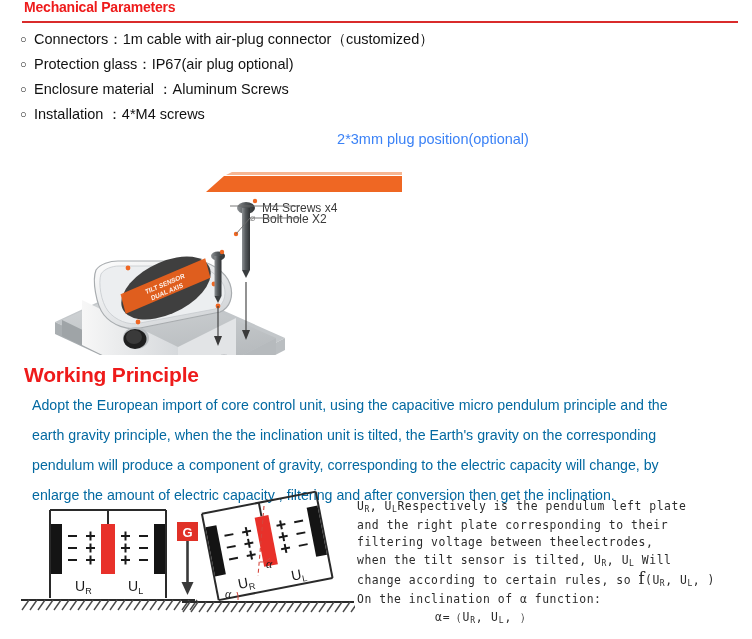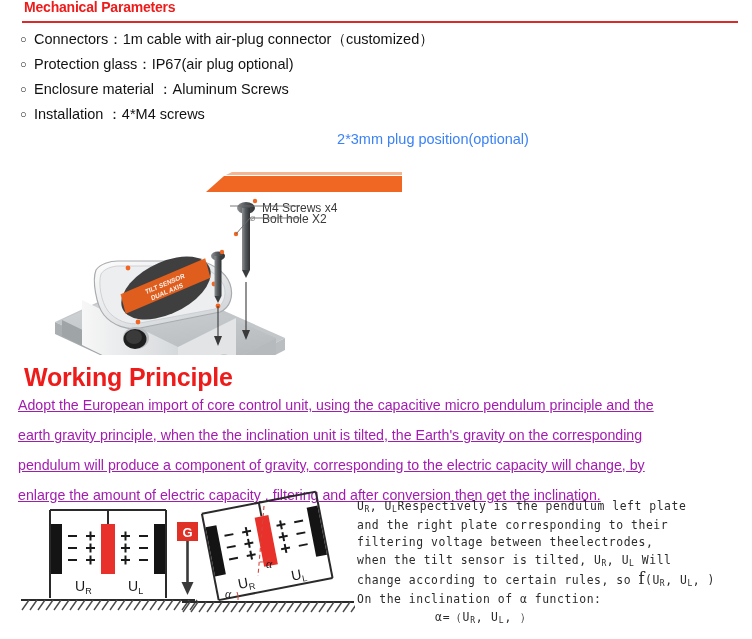--- a/index.html
+++ b/index.html
@@ -11,21 +11,21 @@
 
   
   .sec-title{
     position:absolute;
     font-weight:bold;
     color:#ee1b1b;
     letter-spacing:-0.2px;
     white-space:nowrap;
   }
   #mech-title{left:24px;top:-1px;font-size:14px;}
-  #wp-title{left:24px;top:363px;font-size:25px;}
+  #wp-title{left:24px;top:363px;font-size:21px;}
   #mech-rule{
     position:absolute;left:22px;top:21px;width:716px;height:2px;
     background:#d92b2b;
   }
 
   
   #mech-list{position:absolute;left:20px;top:27px;width:710px;}
   .bullet-row{
     display:flex;align-items:flex-start;
     font-size:14.5px;line-height:25px;color:#111;
@@ -49,24 +49,23 @@
   .callout-text{
     position:absolute;font-size:12px;color:#3a3a3a;white-space:nowrap;
     font-family:"Liberation Sans","DejaVu Sans",sans-serif;
   }
   #callout-screws{left:262px;top:41px;}
   #callout-bolt{left:262px;top:52px;}
   #bolt-dia-glyph{position:absolute;left:250px;top:52px;font-size:9.5px;color:#8a8a8a;}
 
   
   #wp-para{
-    position:absolute;left:18px;top:390px;width:700px;
-    font-size:14.2px;line-height:30px;color:#a21caf;
+    position:absolute;left:32px;top:390px;width:700px;
+    font-size:14.2px;line-height:30px;color:#0369a1;
     text-align:justify;
-    text-decoration:underline;
   }
   #wp-para .lastline{text-align:left;}
 
   
   #principle-figs{position:absolute;left:0;top:488px;width:752px;height:151px;}
 
   #right-explain{
     position:absolute;left:357px;top:10px;width:390px;
     font-family:"DejaVu Sans Mono","Liberation Mono",monospace;
     font-size:11.4px;line-height:17.6px;color:#2b2b2b;

